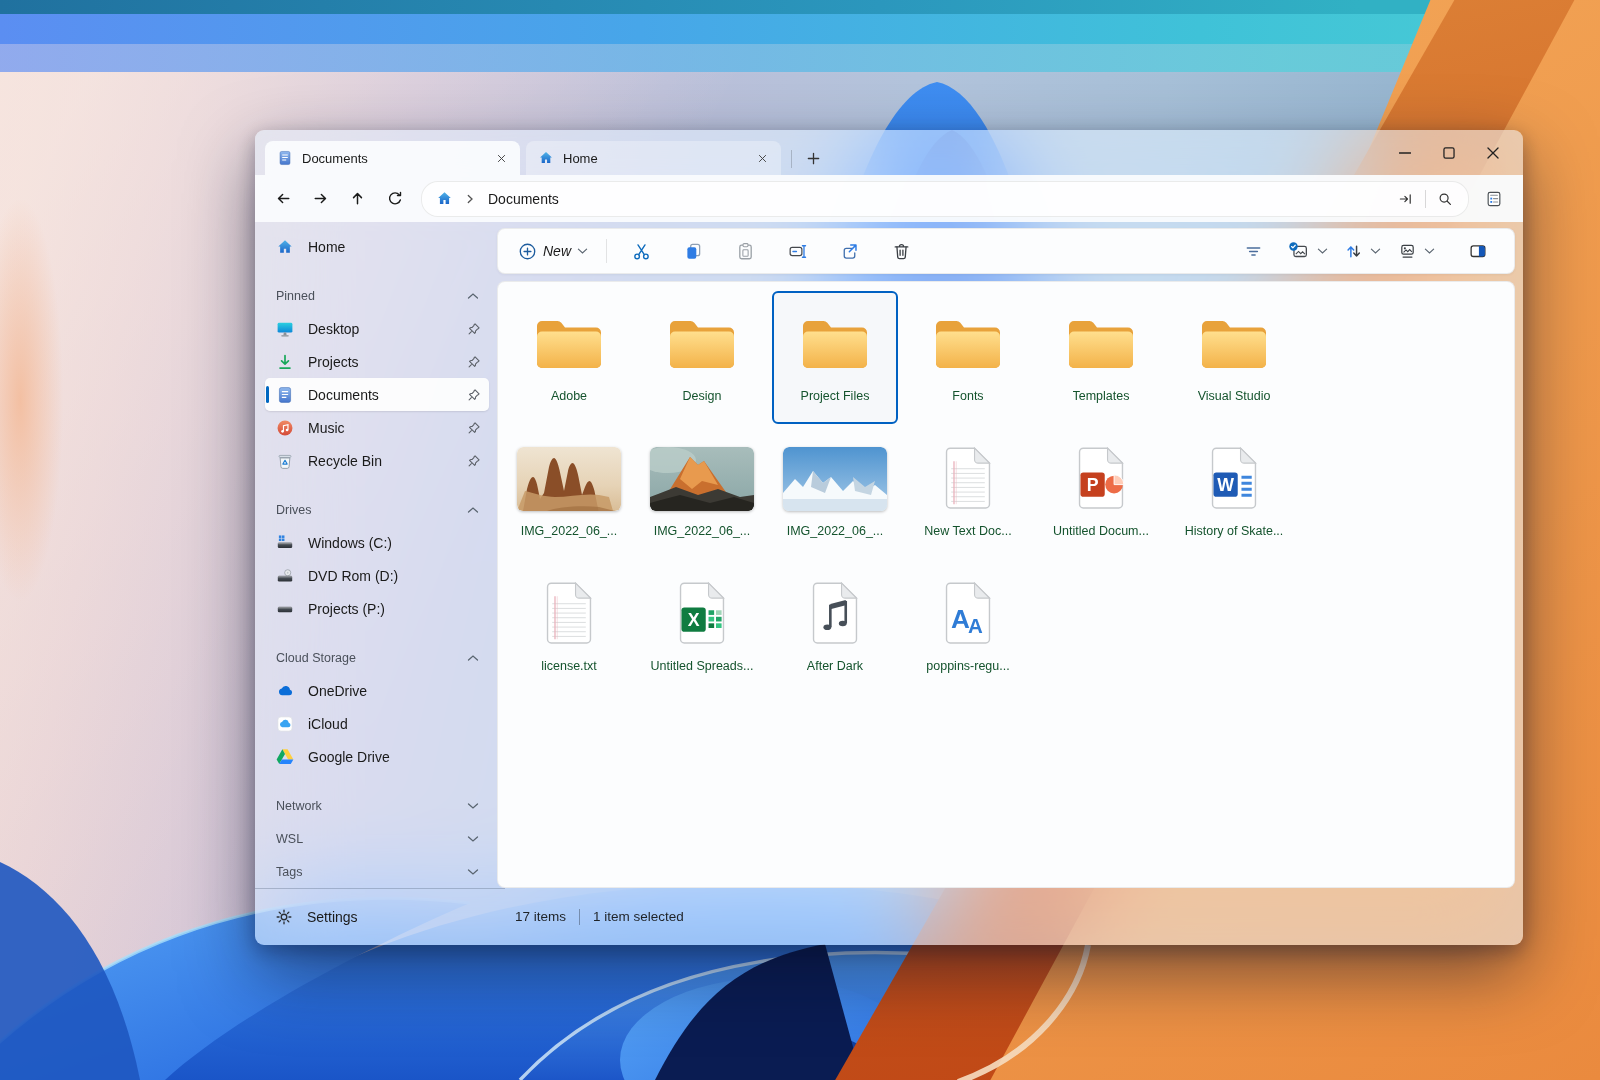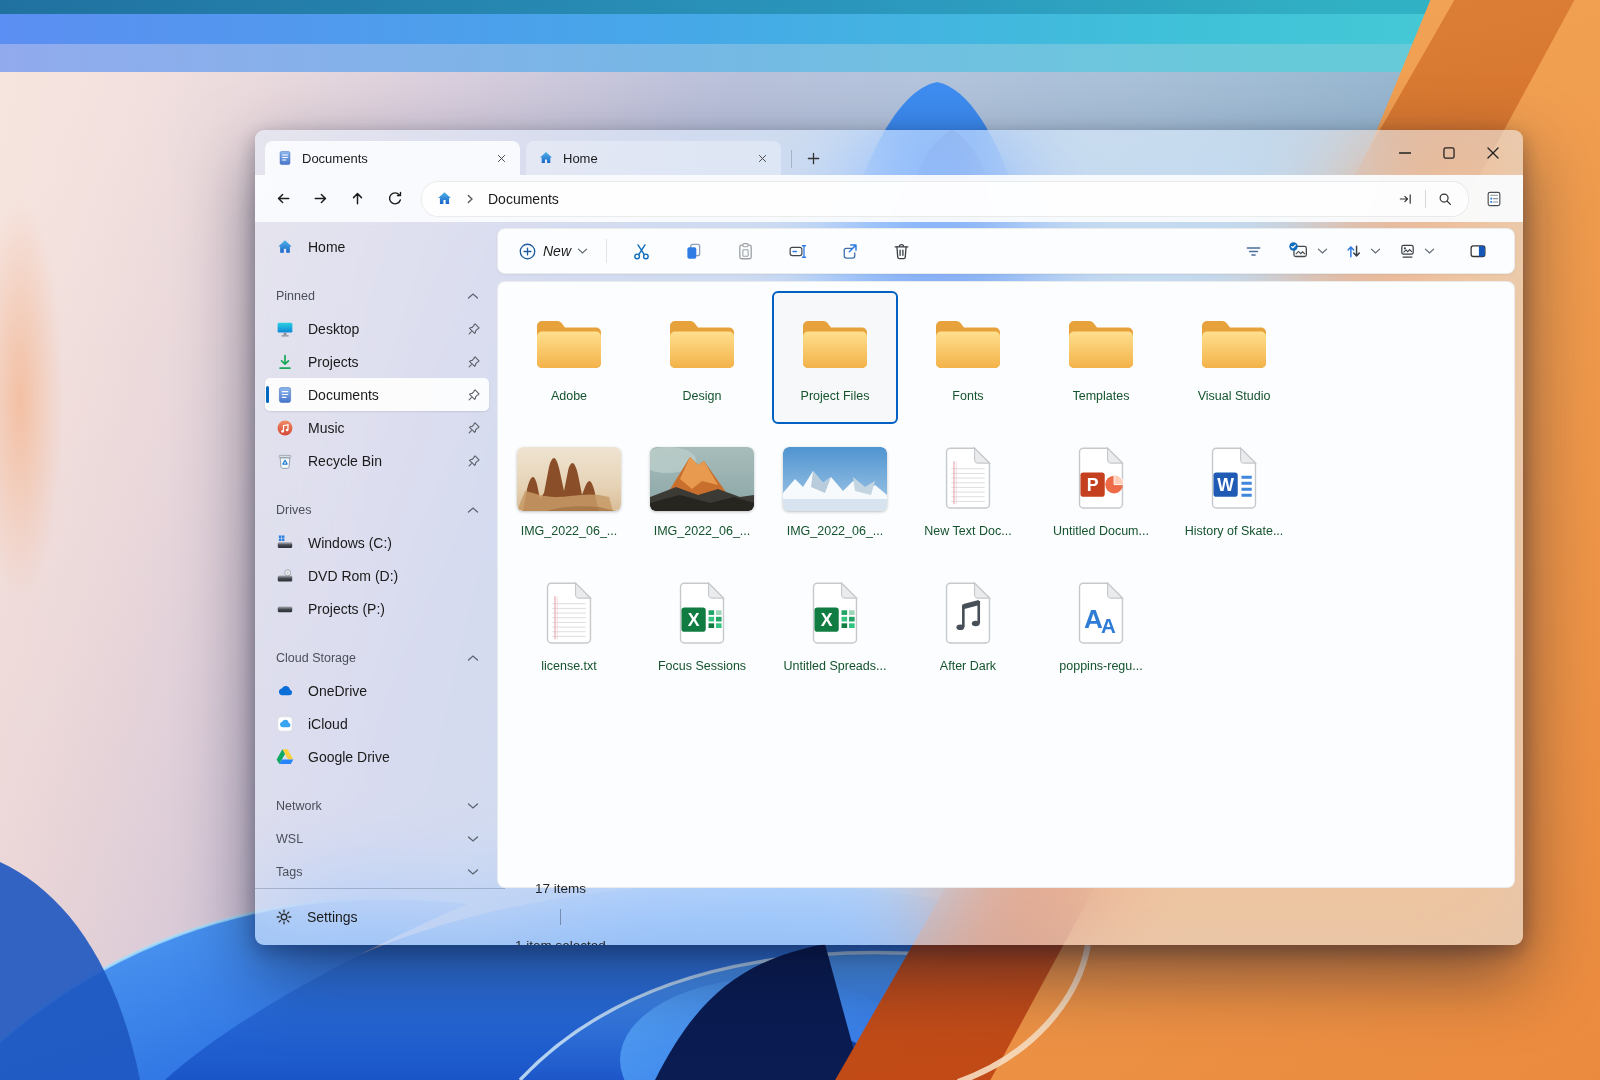--- a/index.html
+++ b/index.html
@@ -102,21 +102,21 @@
   .tile .art{height:86px;display:flex;align-items:center;justify-content:center;}
   .tile .flabel{font-size:12.5px;color:#14532d;margin-top:2px;max-width:116px;
       white-space:nowrap;overflow:hidden;}
   .thumb{border-radius:6px;box-shadow:0 1px 3px rgba(0,0,0,.25);}
 
   
   .bottombar{height:57px;flex:none;display:flex;align-items:center;}
   .bb-left{width:250px;height:100%;flex:none;display:flex;align-items:center;gap:14px;
       padding-left:20px;box-sizing:border-box;border-top:1px solid rgba(70,85,110,.3);}
   .bb-left .lbl{font-size:14px;}
-  .bb-status{display:flex;align-items:center;gap:13px;padding-left:10px;font-size:13.5px;color:#1f2327;flex-direction:column;}
+  .bb-status{display:flex;align-items:center;gap:13px;padding-left:10px;font-size:13.5px;color:#1f2327;}
   .bb-sep{width:1px;height:16px;background:rgba(0,0,0,.3);}
 
   svg{display:block;}
 </style>
 </head>
 <body>
 
 <svg width="0" height="0" style="position:absolute">
   <defs>
     <linearGradient id="gFolder" x1="0" y1="0" x2="0" y2="1">
@@ -878,28 +878,20 @@
                 </svg>
               </div>
             <div class="flabel">license.txt</div>
           </div>
           <div class="tile">
             <div class="art">
                 <svg width="56" height="66">
                   <use href="#sym-excel"></use>
                 </svg>
               </div>
-            <div class="flabel">Focus Sessions</div>
-          </div>
-          <div class="tile">
-            <div class="art">
-                <svg width="56" height="66">
-                  <use href="#sym-excel"></use>
-                </svg>
-              </div>
             <div class="flabel">Untitled Spreads...</div>
           </div>
           <div class="tile">
             <div class="art">
                 <svg width="56" height="66">
                   <use href="#sym-audio"></use>
                 </svg>
               </div>
             <div class="flabel">After Dark</div>
           </div>

